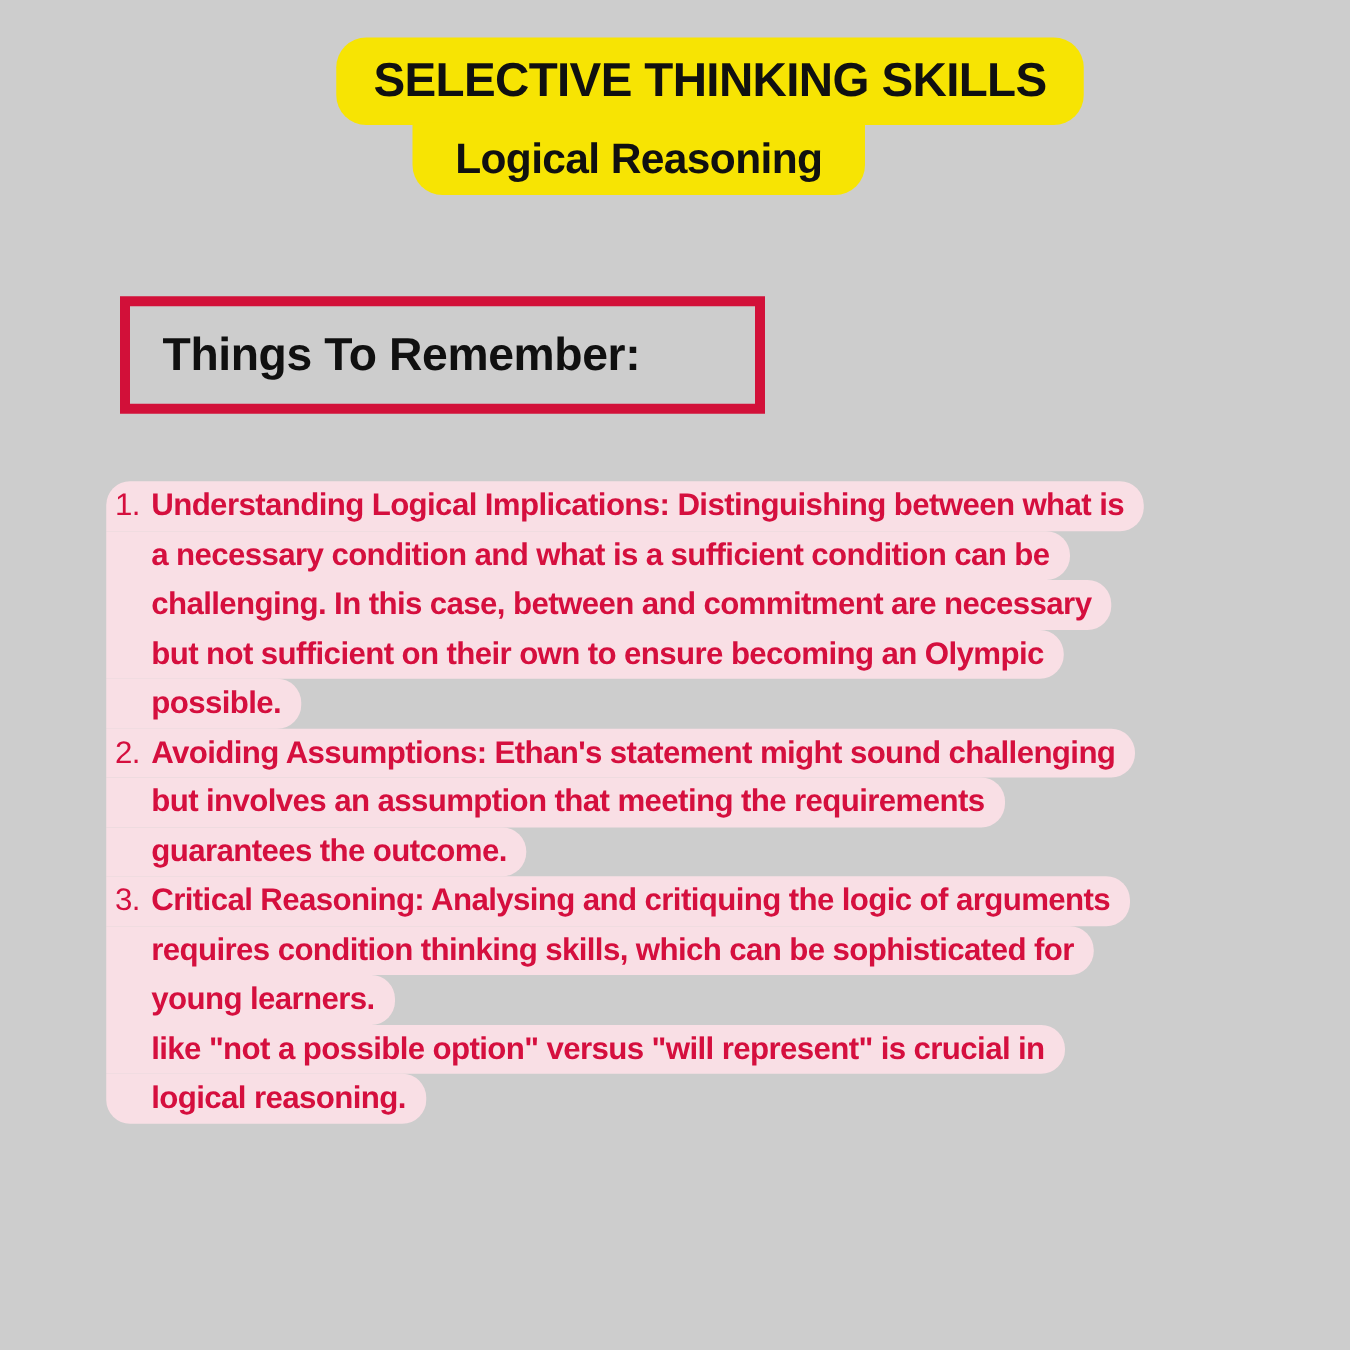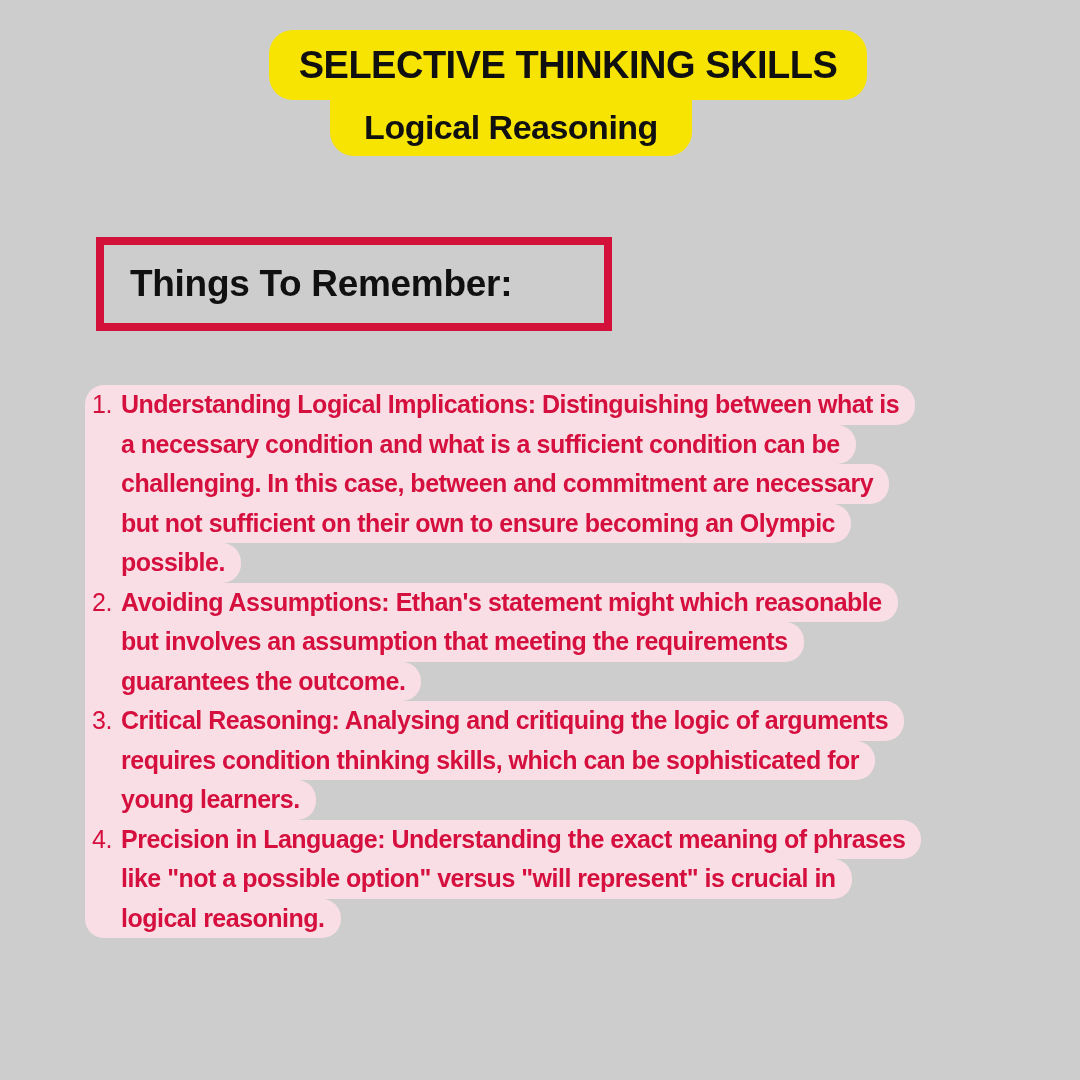--- a/index.html
+++ b/index.html
@@ -92,24 +92,23 @@
   <div class="heading-box">
     <span>Things To Remember:</span>
   </div>
 
   <div class="list" id="list">
       <div class="row first-of-item block-first"><span class="num">1.</span><span>Understanding Logical Implications: Distinguishing between what is</span></div>
       <div class="row"><span>a necessary condition and what is a sufficient condition can be</span></div>
       <div class="row"><span>challenging. In this case, between and commitment are necessary</span></div>
       <div class="row"><span>but not sufficient on their own to ensure becoming an Olympic</span></div>
       <div class="row"><span>possible.</span></div>
-      <div class="row first-of-item"><span class="num">2.</span><span>Avoiding Assumptions: Ethan's statement might which reasonable</span></div>
+      <div class="row first-of-item"><span class="num">2.</span><span>Avoiding Assumptions: Ethan's statement might sound challenging</span></div>
       <div class="row"><span>but involves an assumption that meeting the requirements</span></div>
       <div class="row"><span>guarantees the outcome.</span></div>
       <div class="row first-of-item"><span class="num">3.</span><span>Critical Reasoning: Analysing and critiquing the logic of arguments</span></div>
       <div class="row"><span>requires condition thinking skills, which can be sophisticated for</span></div>
       <div class="row"><span>young learners.</span></div>
-      <div class="row first-of-item"><span class="num">4.</span><span>Precision in Language: Understanding the exact meaning of phrases</span></div>
       <div class="row"><span>like "not a possible option" versus "will represent" is crucial in</span></div>
       <div class="row block-last"><span>logical reasoning.</span></div>
     </div>
 
 </div>
 
 </body></html>

